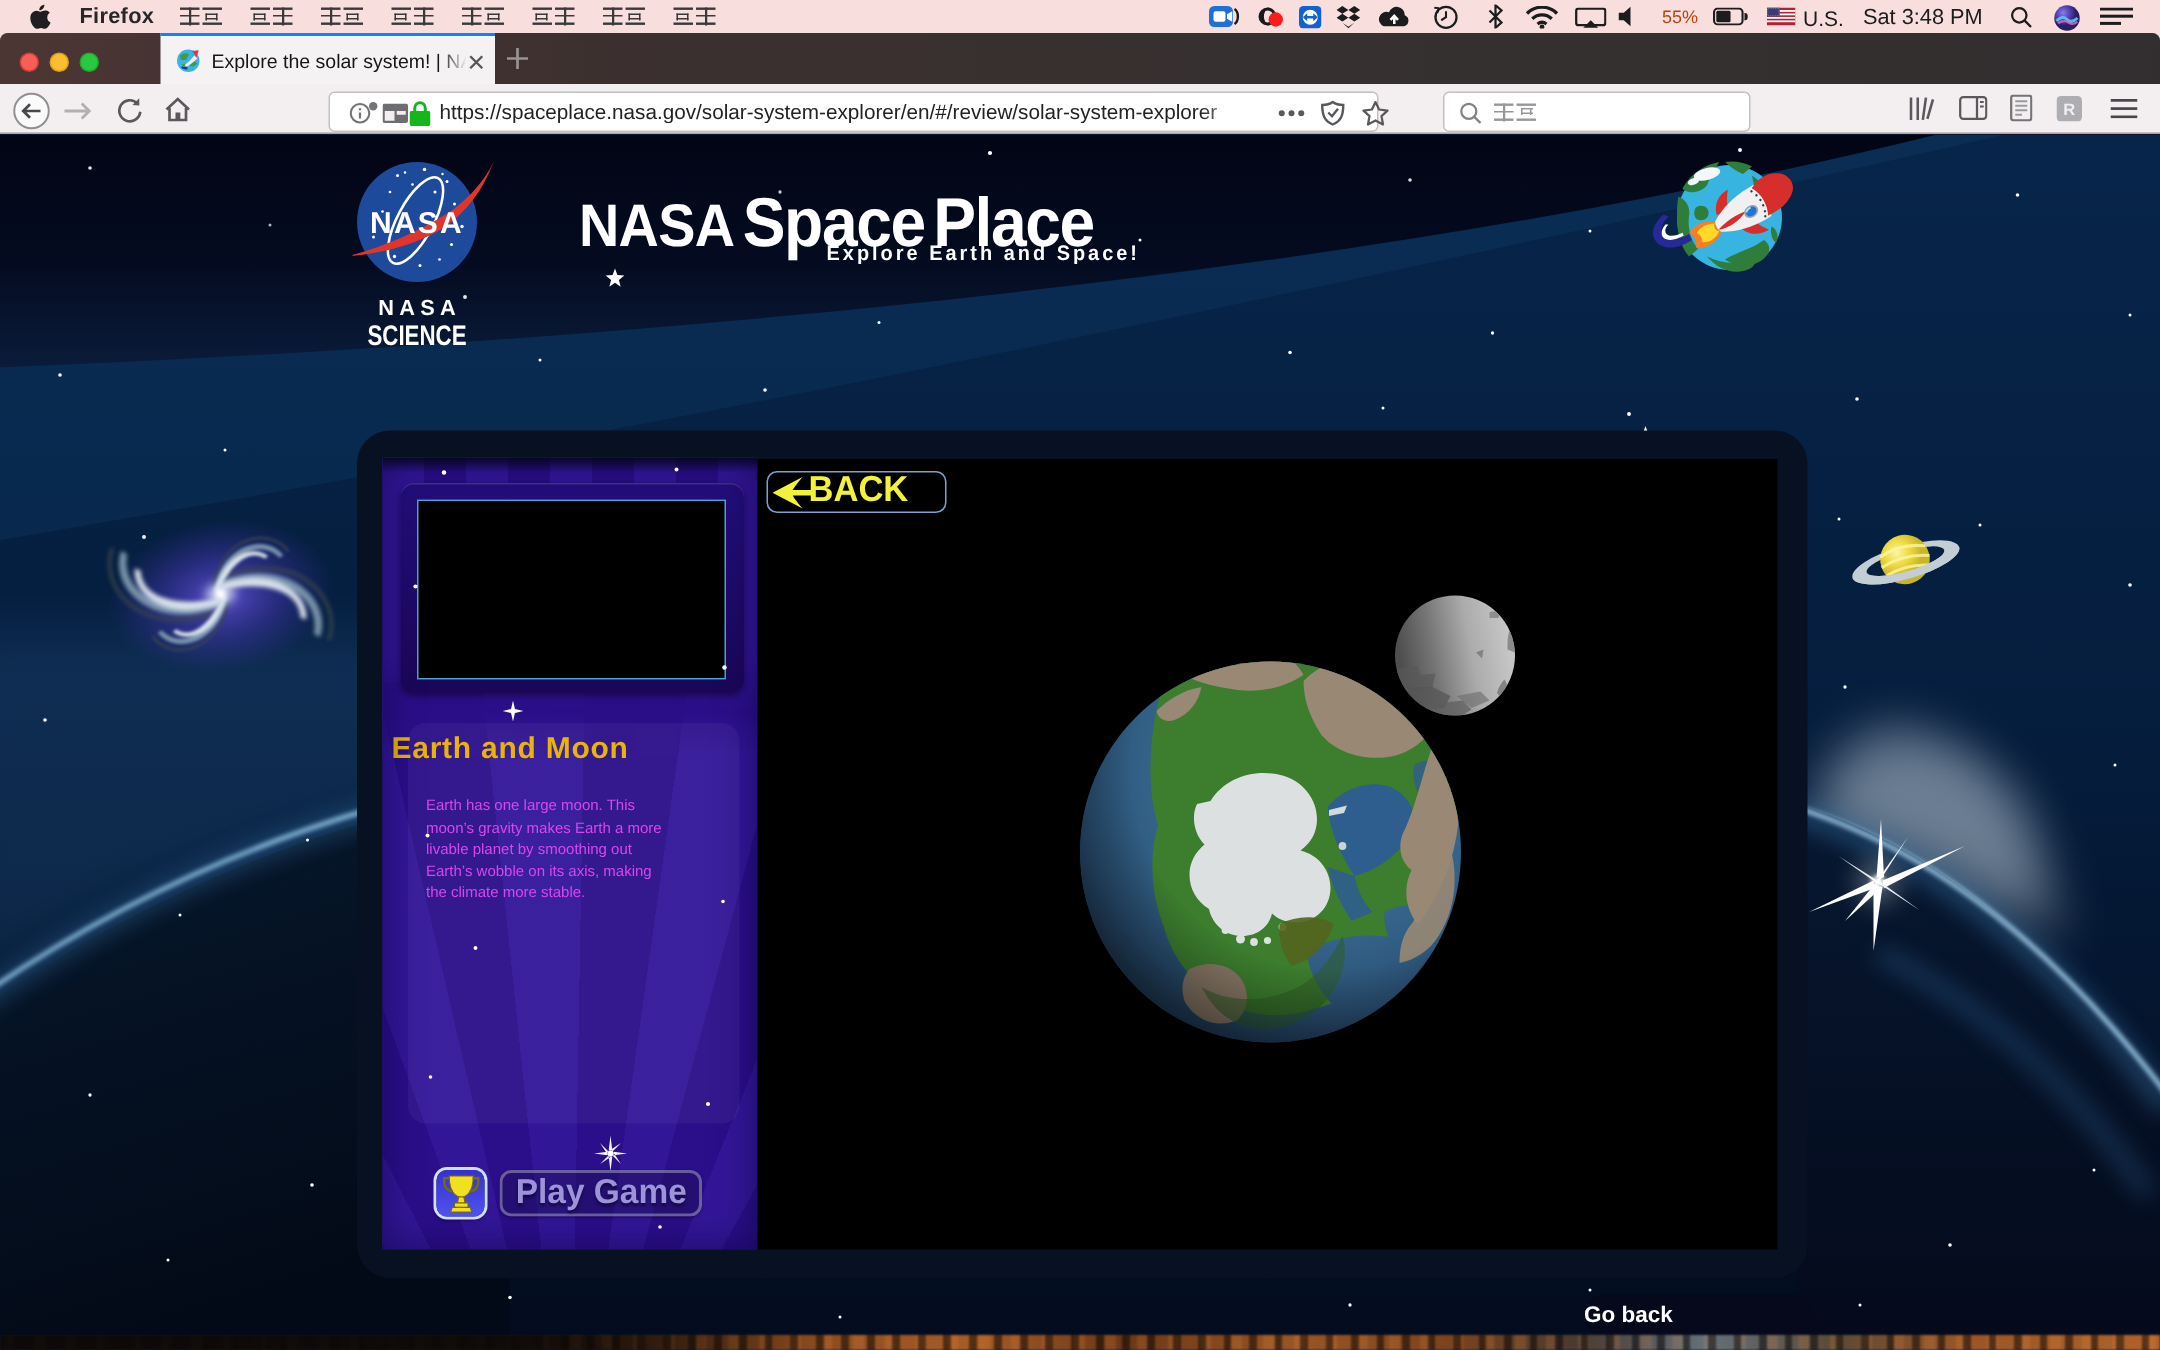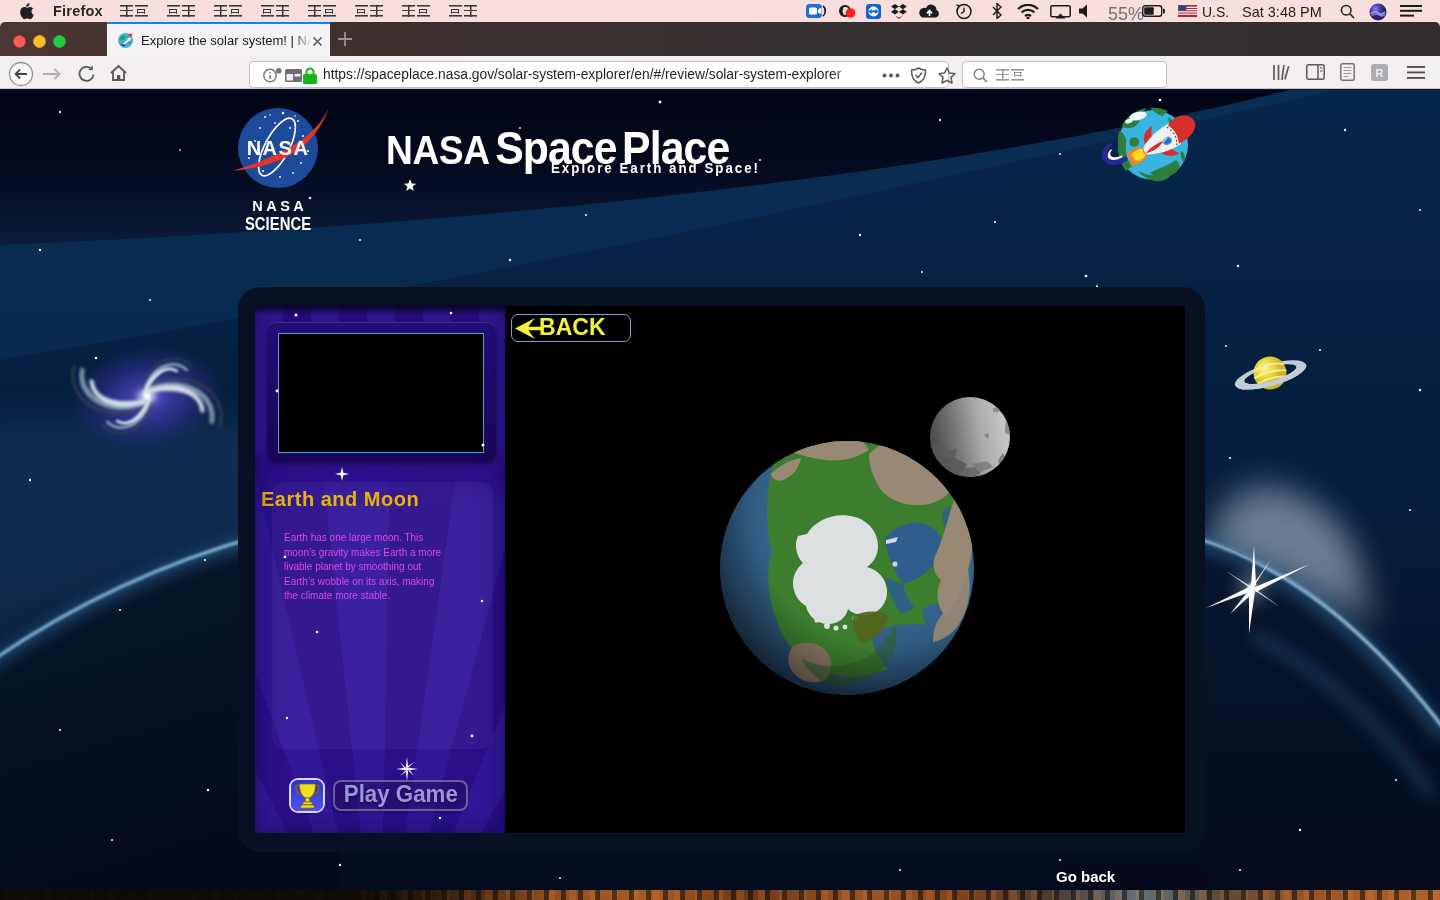--- a/index.html
+++ b/index.html
@@ -121,21 +121,21 @@
       <path d="M8 12 A5 5 0 0 1 14 12" stroke="#1c1c1e" stroke-width="2.2" fill="none"></path>
       <circle cx="11" cy="14" r="1.6" fill="#1c1c1e"></circle>
     </svg>
   <svg class="abs" style="left:1050px;top:4.5px" width="21" height="14" viewBox="0 0 21 14">
       <rect x="0.8" y="0.8" width="19.4" height="11" rx="1.5" fill="none" stroke="#1c1c1e" stroke-width="1.5"></rect>
       <path d="M5.5 13.5 L10.5 8.5 L15.5 13.5Z" fill="#1c1c1e"></path>
     </svg>
   <svg class="abs" style="left:1079px;top:4px" width="13" height="14" viewBox="0 0 13 14">
       <path d="M0 4.5 H3.5 L8 0.5 V13.5 L3.5 9.5 H0Z" fill="#1c1c1e"></path>
     </svg>
-  <span class="abs" style="left:1108px;top:3.5px;font-size:18px;color:#737373">55%</span>
+  <span class="abs" style="left:1108px;top:3.5px;font-size:12px;color:#c2410c">55%</span>
   <svg class="abs" style="left:1142px;top:5px" width="23" height="12" viewBox="0 0 23 12">
       <rect x="0.7" y="0.7" width="19" height="10.6" rx="2.5" fill="none" stroke="#1c1c1e" stroke-width="1.4"></rect>
       <rect x="2.2" y="2.2" width="9.5" height="7.6" rx="1" fill="#1c1c1e"></rect>
       <path d="M21 4 A2 2 0 0 1 21 8.2" fill="#1c1c1e" stroke="#1c1c1e" stroke-width="0.8"></path>
     </svg>
   <svg class="abs" style="left:1178px;top:5px" width="19" height="12" viewBox="0 0 19 12">
       <rect width="19" height="12" fill="#b22234"></rect>
       <rect y="1.7" width="19" height="1.2" fill="#fff"></rect>
       <rect y="4" width="19" height="1.2" fill="#fff"></rect>
       <rect y="6.3" width="19" height="1.2" fill="#fff"></rect>
@@ -202,21 +202,21 @@
     </svg>
   <svg class="abs" style="left:78px;top:9px" width="18" height="17" viewBox="0 0 18 17">
       <path d="M15.5 9.5 A7 7 0 1 1 13.6 4" stroke="#59595d" stroke-width="1.8" fill="none"></path>
       <path d="M14.8 0.5 L14.9 5.3 L10.3 5Z" fill="#59595d"></path>
     </svg>
   <svg class="abs" style="left:109px;top:8px" width="19" height="18" viewBox="0 0 19 18">
       <path d="M2 9 L9.5 2 L17 9" stroke="#59595d" stroke-width="1.8" fill="none"></path>
       <path d="M4 8 V16 H15 V8" stroke="#59595d" stroke-width="1.8" fill="none"></path>
       <rect x="8" y="11" width="3.2" height="5" fill="#59595d"></rect>
     </svg>
-  <div class="field" style="left:249px;width:700px">
+  <div class="field" style="left:219px;width:700px">
     <svg class="abs" style="left:13px;top:6px" width="22" height="15" viewBox="0 0 22 15">
         <circle cx="7" cy="7.5" r="6.2" fill="none" stroke="#737378" stroke-width="1.4"></circle>
         <path d="M7 4.2 V5.5 M7 7 V11" stroke="#737378" stroke-width="1.5"></path>
         <circle cx="15.8" cy="2.8" r="2.8" fill="#737378"></circle>
       </svg>
     <svg class="abs" style="left:35px;top:7px" width="17" height="13" viewBox="0 0 17 13">
         <rect x="0" y="0" width="17" height="13" rx="1.5" fill="#6d6d72"></rect>
         <rect x="1.5" y="5" width="6.5" height="6.5" fill="#f3eef0"></rect>
         <rect x="9.5" y="5" width="6" height="2.5" fill="#f3eef0"></rect>
       </svg>

